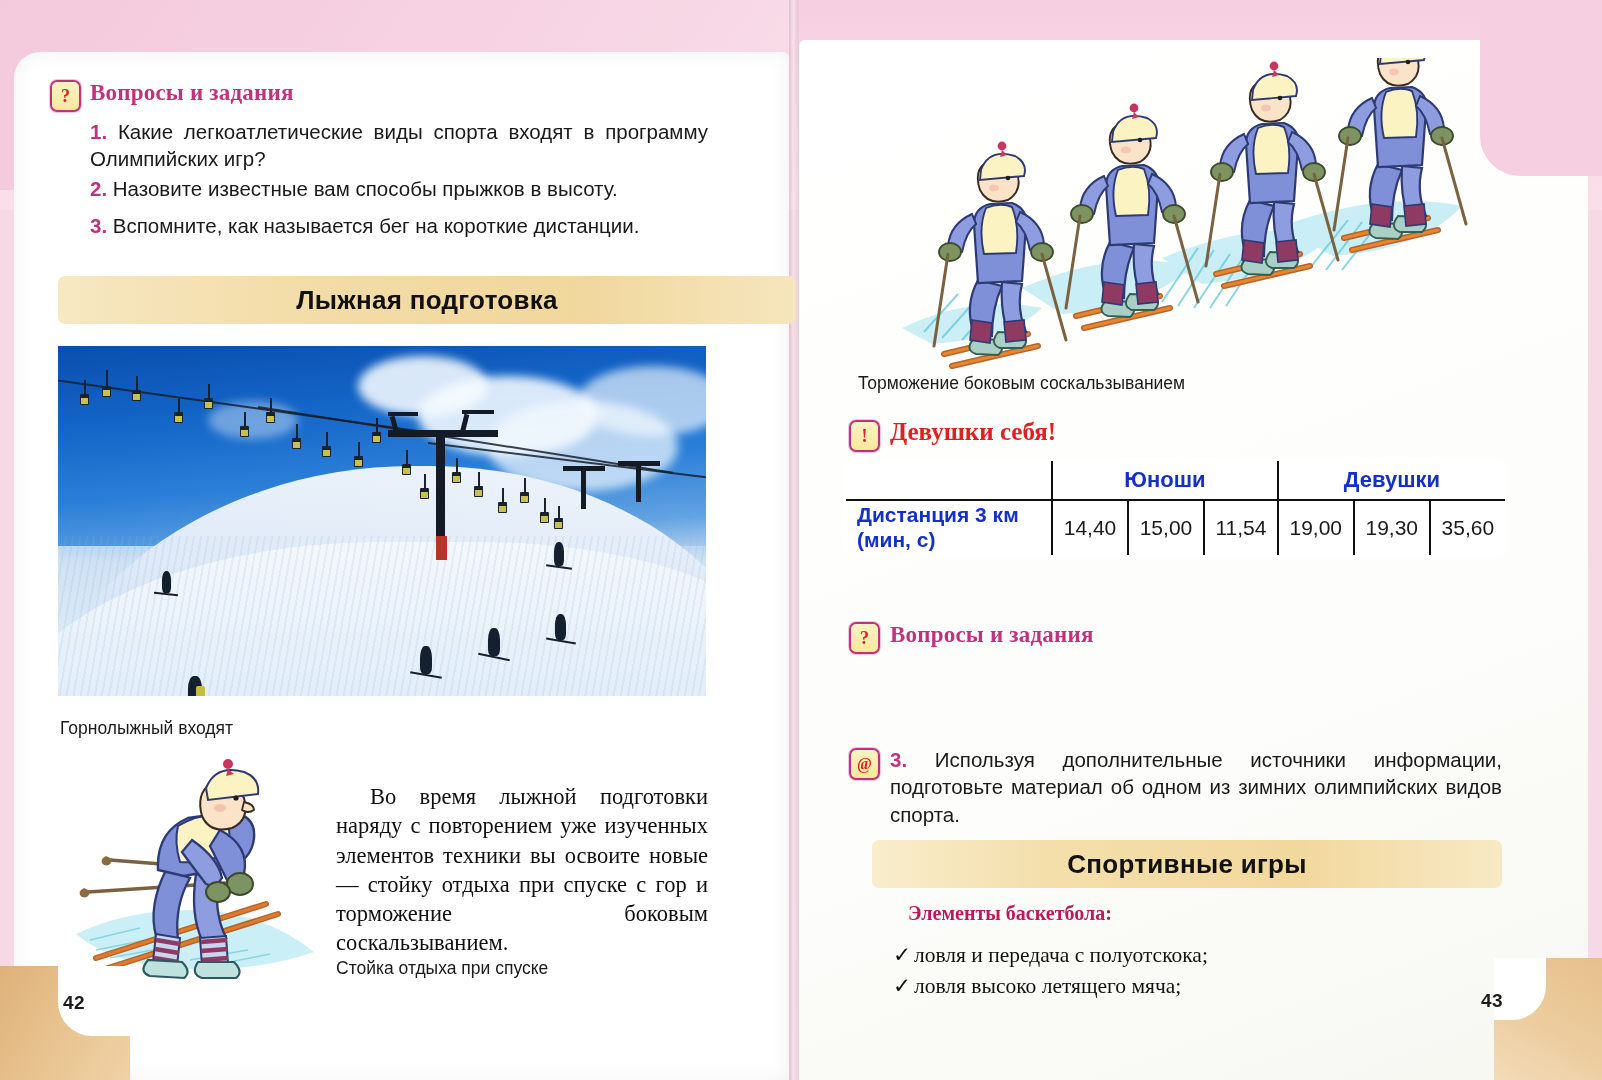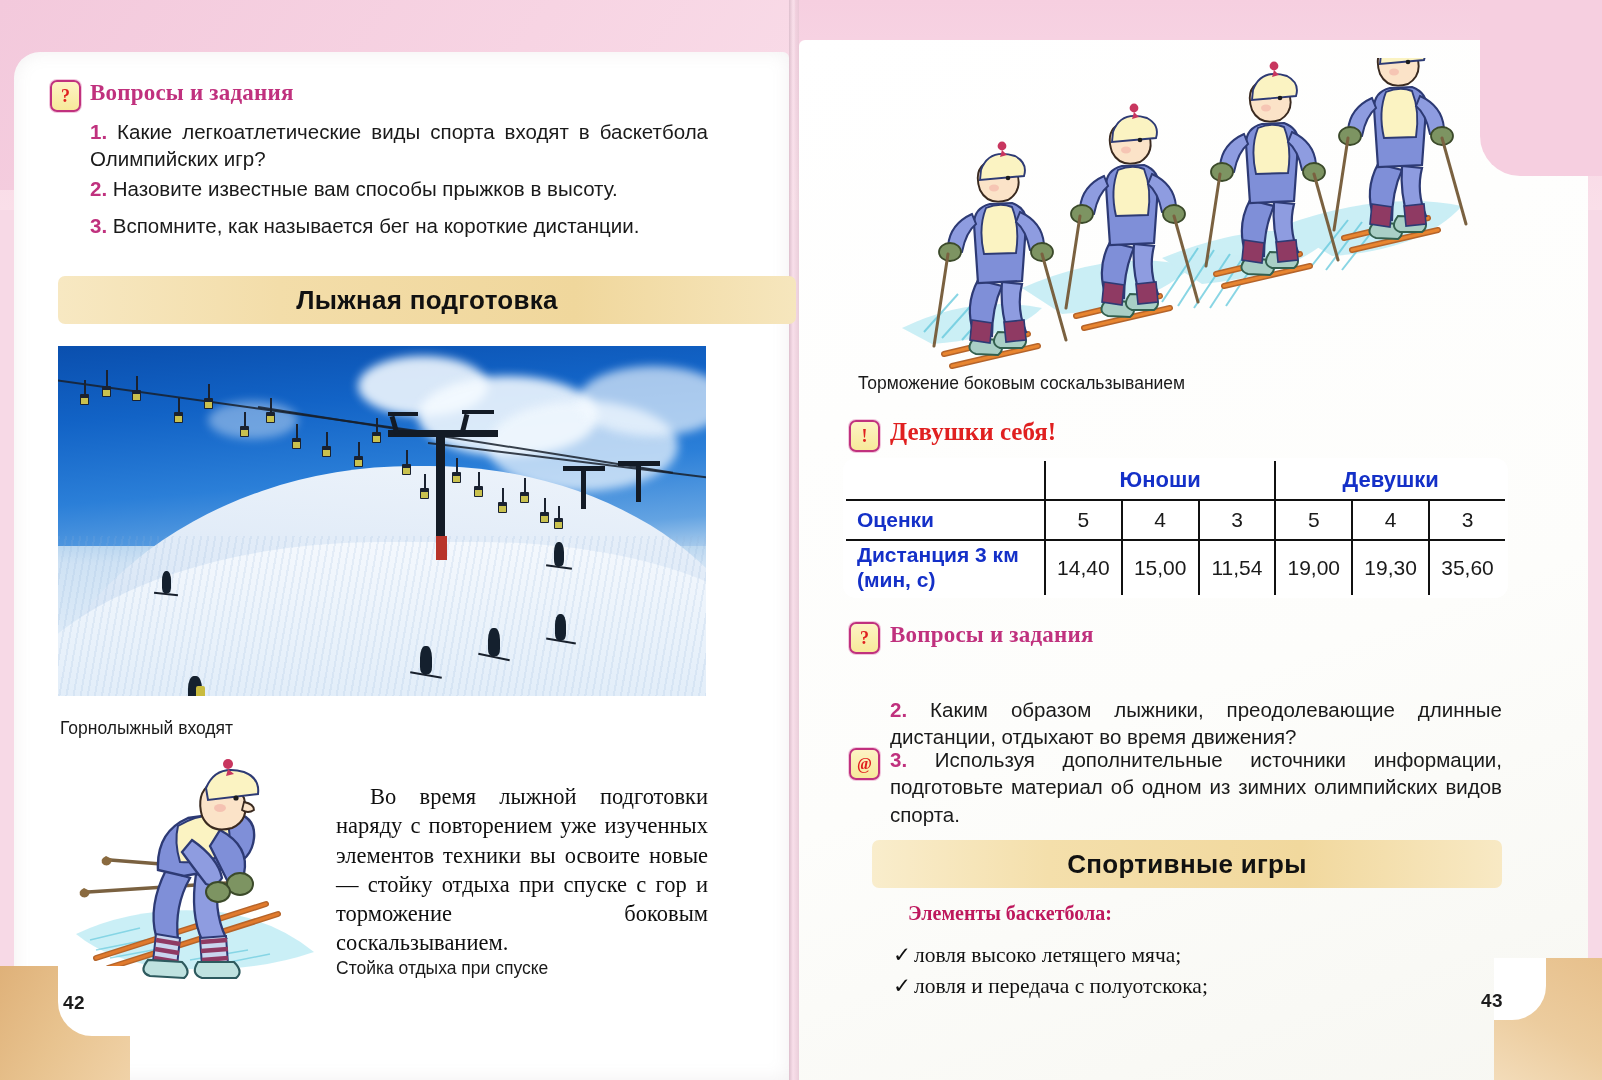--- a/index.html
+++ b/index.html
@@ -97,21 +97,21 @@
   <div class="sheet sheet-left"></div>
   <div class="sheet sheet-right"></div>
   <div class="pink-tr"></div>
   <div class="gutter"></div>
 
   <div class="qa-badge" style="left:50px;top:80px;">?</div>
   <div class="qa-title" style="left:90px;top:80px;">Вопросы и задания</div>
 
   <div class="qa-item" style="left:90px;top:118px;width:618px;">
     <span class="num">1.</span>
-    <span>Какие легкоатлетические виды спорта входят в баскетбола Олимпийских игр?</span>
+    <span>Какие легкоатлетические виды спорта входят в программу Олимпийских игр?</span>
   </div>
   <div class="qa-item" style="left:90px;top:175px;width:618px;">
     <span class="num">2.</span>
     <span>Назовите известные вам способы прыжков в высоту.</span>
   </div>
   <div class="qa-item" style="left:90px;top:212px;width:618px;">
     <span class="num">3.</span>
     <span>Вспомните, как называется бег на короткие дистанции.</span>
   </div>
 
@@ -395,71 +395,58 @@
   <div style="position:absolute;left:890px;top:418px;font-family:'Liberation Serif',serif;font-weight:bold;
        font-size:25px;color:#e02020;">Девушки себя!</div>
 
   <table id="checktable">
     <tbody>
         <tr>
       <td class="blank" rowspan="1" style="width:205px;"></td>
       <td class="hdr" colspan="3">Юноши</td>
       <td class="hdr" colspan="3">Девушки</td>
     </tr>
-    <tr>
-      <td class="lbl">Оценки</td>
-      <td style="width:77px;">5</td>
-      <td style="width:77px;">4</td>
-      <td style="width:77px;">3</td>
-      <td style="width:77px;">5</td>
-      <td style="width:77px;">4</td>
-      <td style="width:77px;">3</td>
-    </tr>
     <tr style="height:56px;">
       <td class="lbl">
         <span style="display:block;line-height:1.18;">Дистанция 3 км<br>(мин, с)</span>
       </td>
       <td>14,40</td>
       <td>15,00</td>
       <td>11,54</td>
       <td>19,00</td>
       <td>19,30</td>
       <td>35,60</td>
     </tr>
   </tbody>
     </table>
 
   <div class="qa-badge" style="left:849px;top:622px;">?</div>
   <div class="qa-title" style="left:890px;top:622px;">Вопросы и задания</div>
 
-  <div class="qa-item" style="left:890px;top:696px;width:612px;">
-    <span class="num">2.</span>
-    <span>Каким образом лыжники, преодолевающие длинные дистанции, отдыхают во время движения?</span>
-  </div>
 
   <div class="qa-badge" style="left:849px;top:748px;font-size:16px;">@</div>
   <div class="qa-item" style="left:890px;top:746px;width:612px;">
     <span class="num">3.</span>
     <span>Используя дополнительные источники информации, подготовьте материал об одном из зимних олимпийских видов спорта.</span>
   </div>
 
   <div class="sec-bar" style="left:872px;top:840px;width:630px;
        background:linear-gradient(90deg,#f9edcc 0%,#f4dfab 28%,#f1d89d 68%,#f8e9c4 100%);">
     <span>Спортивные игры</span>
   </div>
 
   <div style="position:absolute;left:908px;top:902px;font-family:'Liberation Serif',serif;font-weight:bold;
        font-size:20px;color:#be185d;">Элементы баскетбола:</div>
 
   <div class="blist" style="left:893px;top:940px;">
     <div>
-      <span class="ck">✓</span><span>ловля высоко летящего мяча;</span>
+      <span class="ck">✓</span><span>ловля и передача с полуотскока;</span>
     </div>
     <div>
-      <span class="ck">✓</span><span>ловля и передача с полуотскока;</span>
+      <span class="ck">✓</span><span>ловля высоко летящего мяча;</span>
     </div>
   </div>
 
   <div class="tan-right"></div>
   <div class="tan-right-mask"></div>
   <div class="pagenum" id="pn-right">43</div>
 
 </div>
 
 </body></html>

